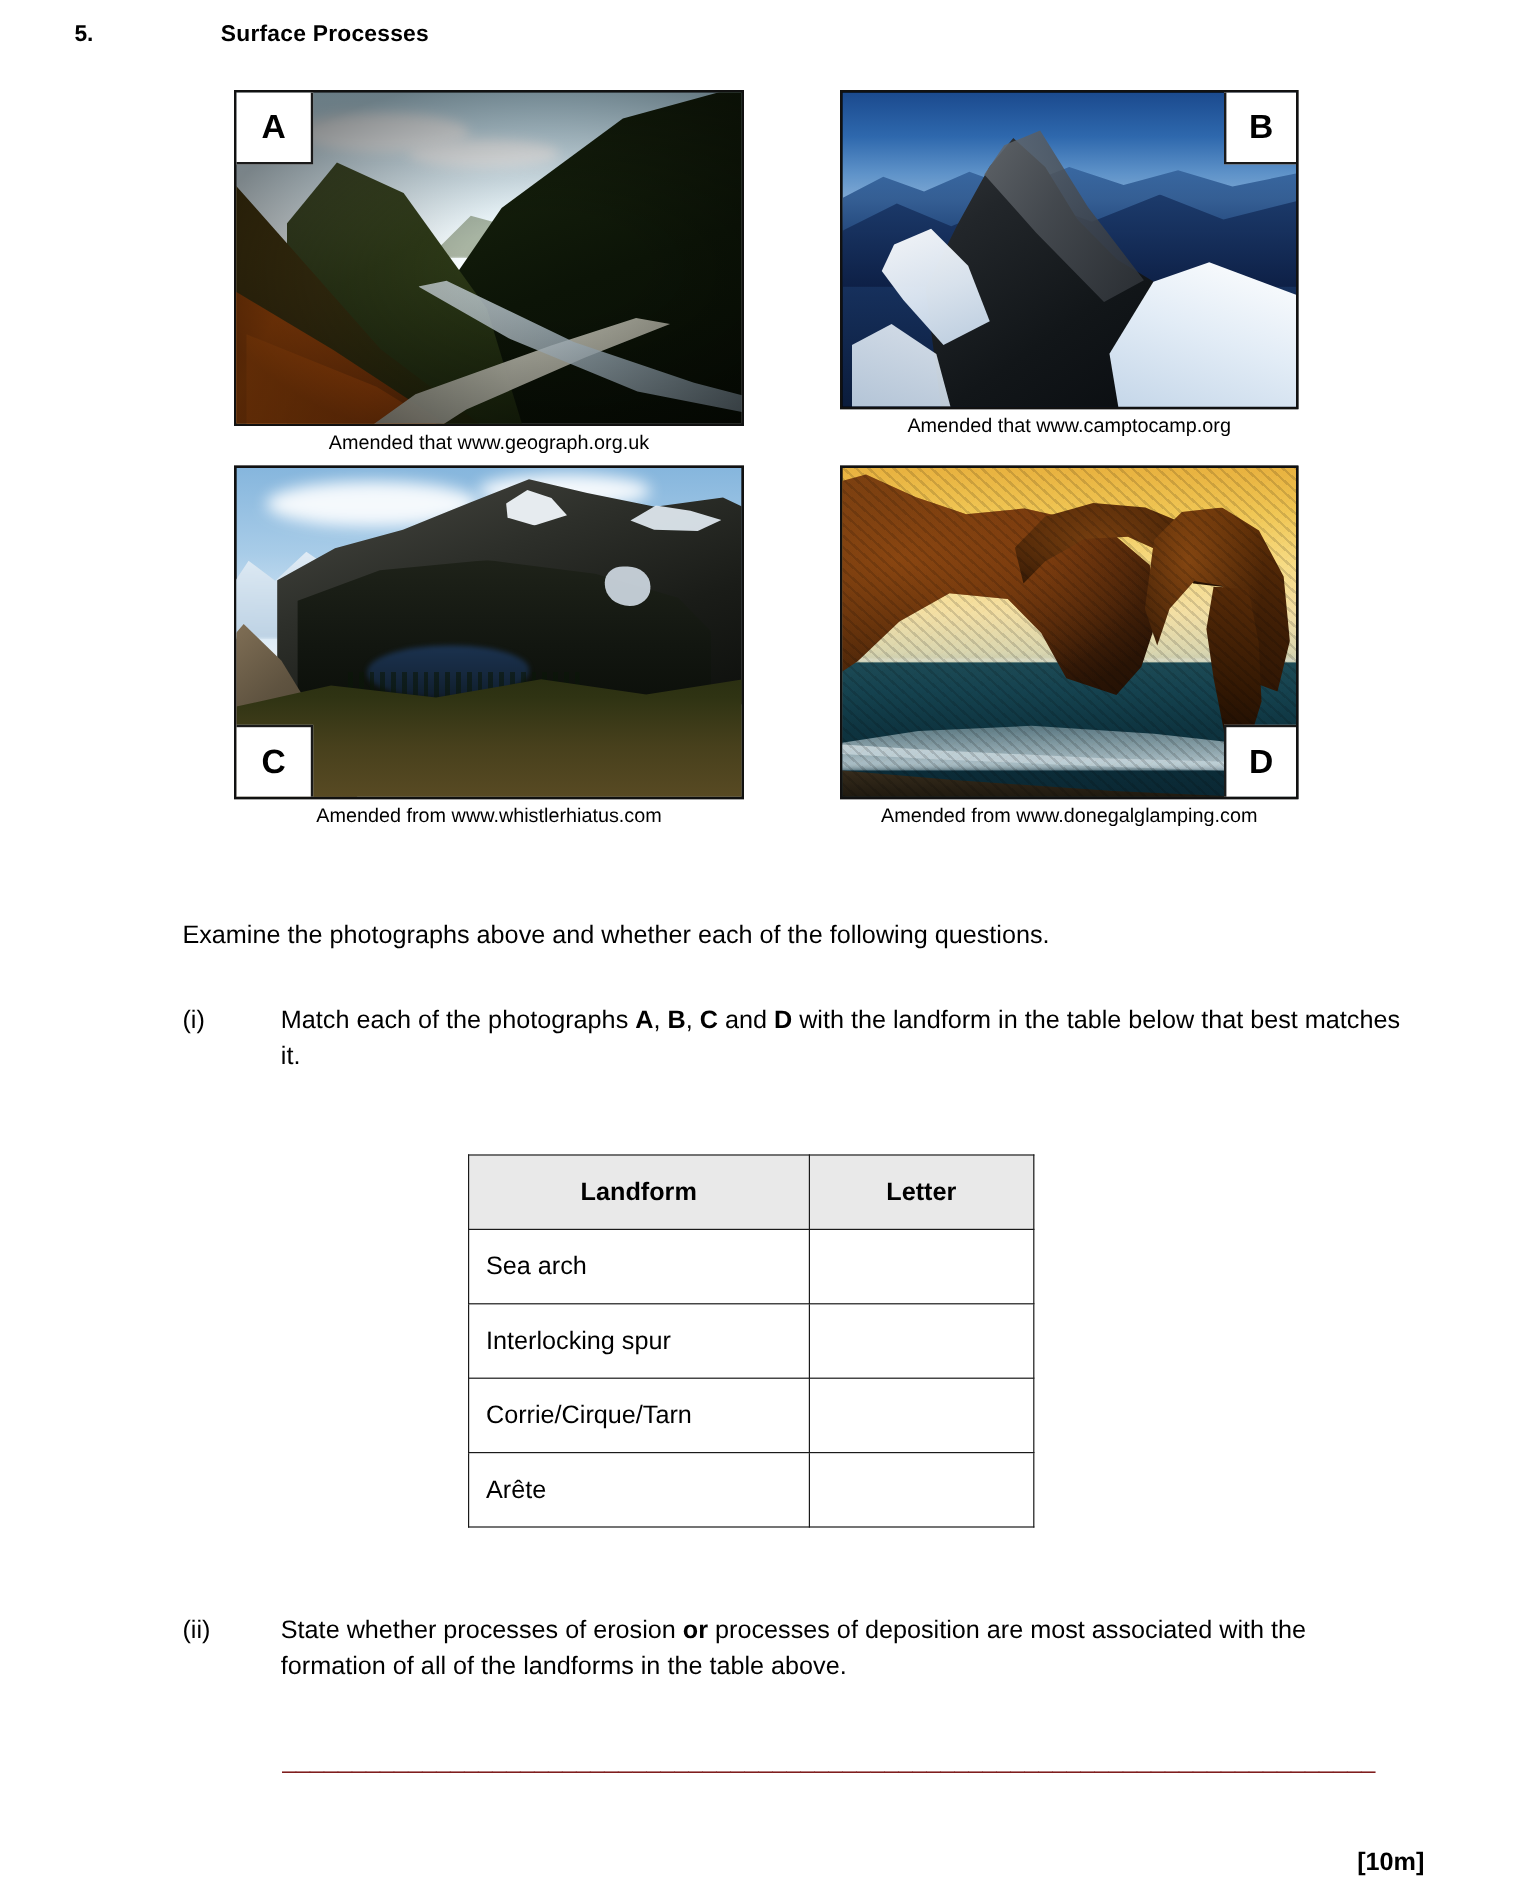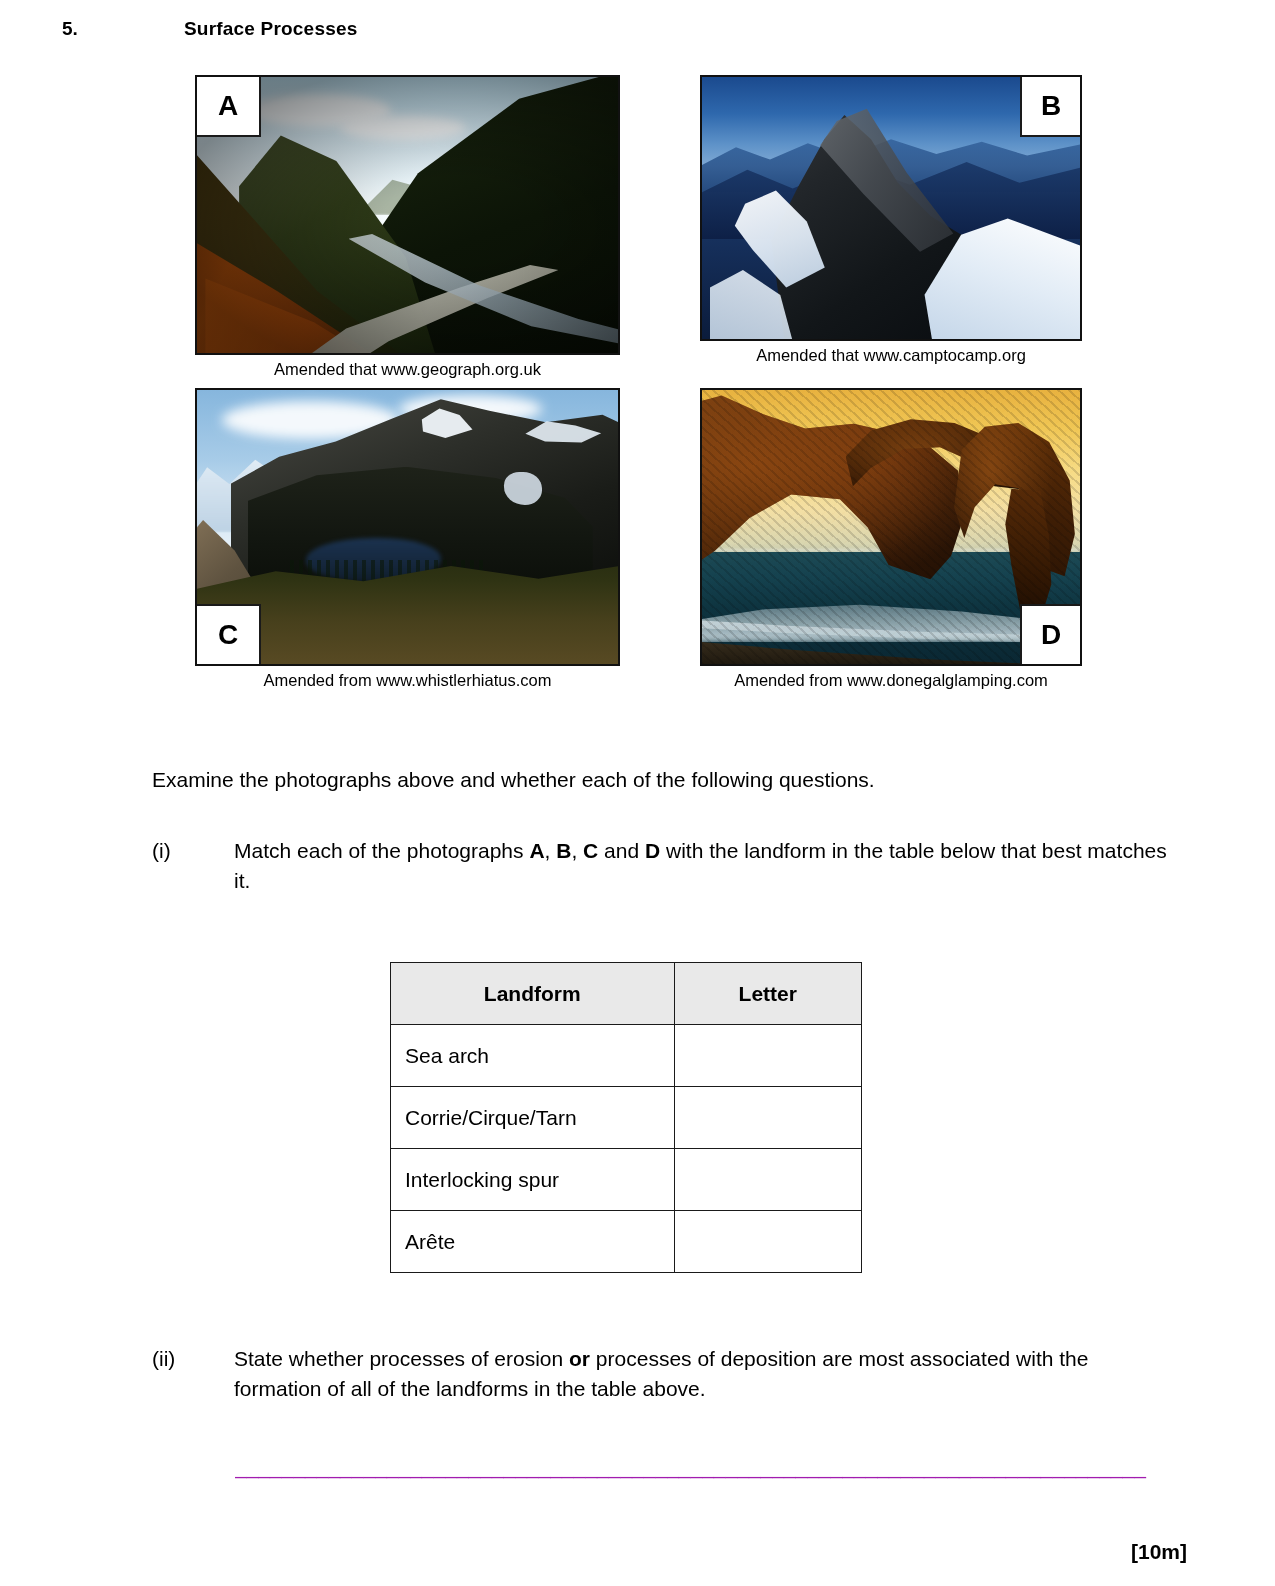--- a/index.html
+++ b/index.html
@@ -451,21 +451,21 @@
   
   .answer-line {
     position: absolute;
     left: 235px;
     top: 1455px;
     width: 940px;
     font-size: 21px;
     letter-spacing: 0px;
     white-space: nowrap;
     overflow: hidden;
-    color: #a21caf;
+    color: #7f1d1d;
   }
   .marks {
     position: absolute;
     right: 88px;
     top: 1540px;
     font-size: 21px;
     font-weight: bold;
   }
   b, .b { font-weight: bold; }
 </style>
@@ -579,25 +579,25 @@
       <th>Landform</th>
       <th>Letter</th>
     </tr>
   </thead>
   <tbody>
     <tr>
       <td class="landform-cell">Sea arch</td>
       <td></td>
     </tr>
     <tr>
-      <td class="landform-cell">Corrie/Cirque/Tarn</td>
+      <td class="landform-cell">Interlocking spur</td>
       <td></td>
     </tr>
     <tr>
-      <td class="landform-cell">Interlocking spur</td>
+      <td class="landform-cell">Corrie/Cirque/Tarn</td>
       <td></td>
     </tr>
     <tr>
       <td class="landform-cell">Arête</td>
       <td></td>
     </tr>
   </tbody>
 </table>
 
 <div class="qitem" style="left:152px; top:1344px; width:1020px;">

